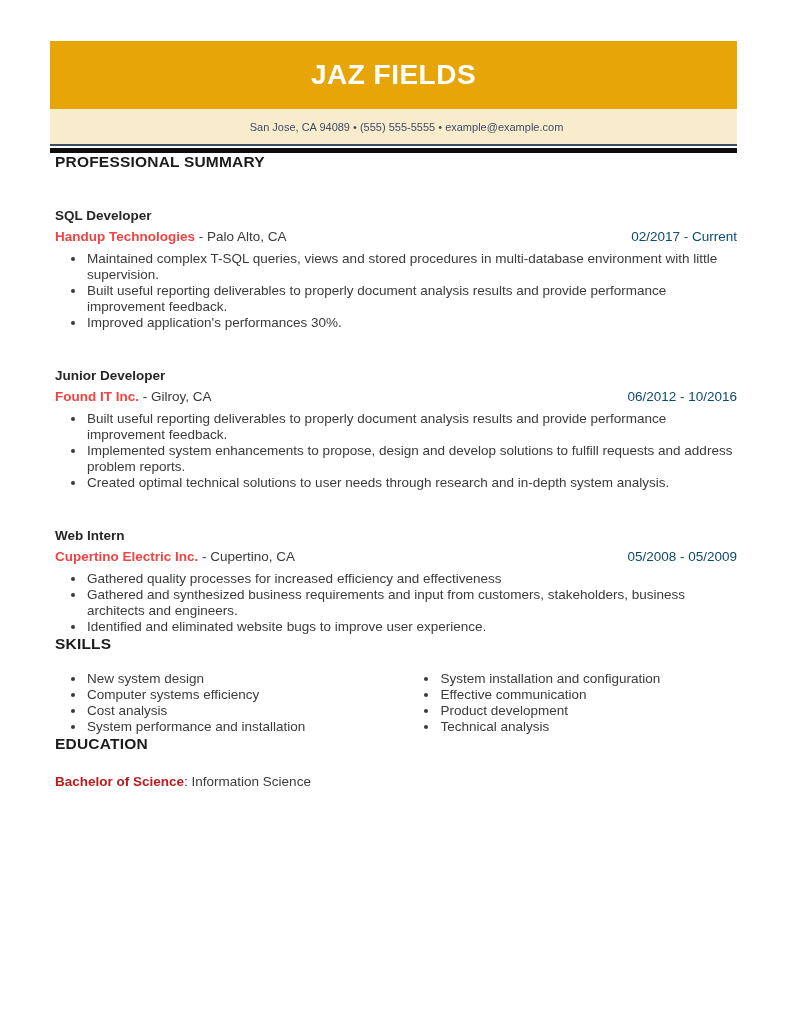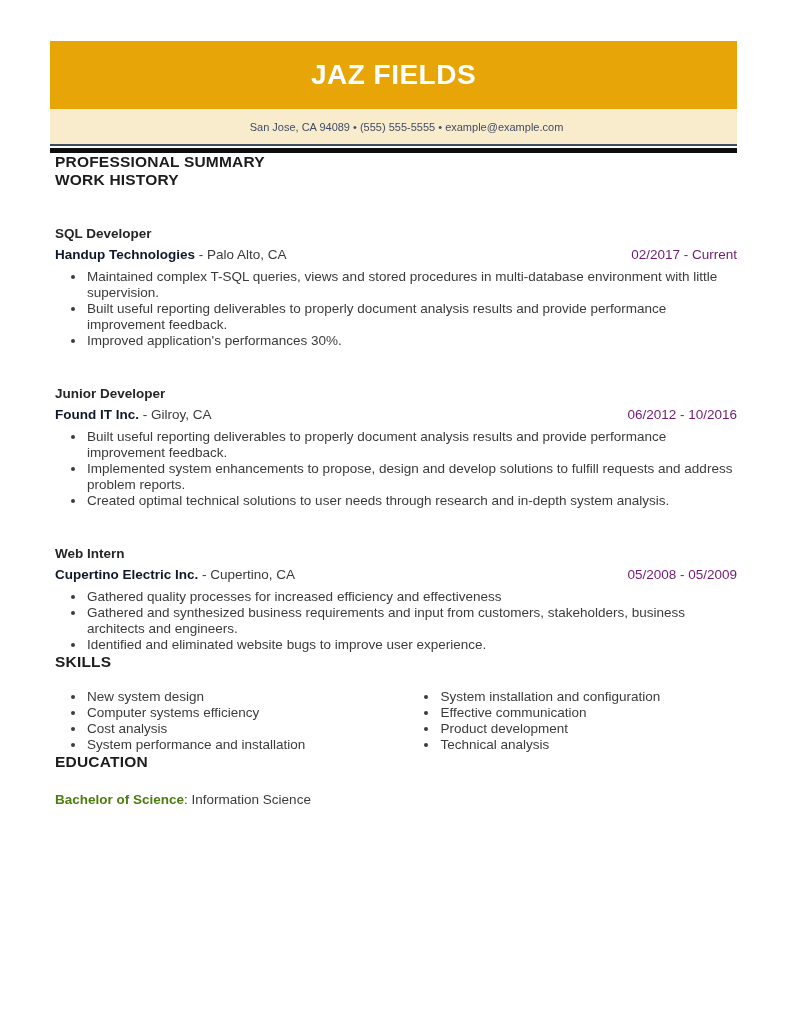--- a/index.html
+++ b/index.html
@@ -76,22 +76,22 @@
   .job-title {
     font-weight: bold;
     color: #262626;
     line-height: 21px;
   }
   .job-line2 {
     display: flex;
     justify-content: space-between;
     line-height: 21px;
   }
-  .job-company { font-weight: bold; color: #0f172a; }
-  .job-dates { color: #701a75; }
+  .job-company { font-weight: bold; color: #ef4444; }
+  .job-dates { color: #0c4a6e; }
   ul.bullets {
     margin: 4px 0 0 0;
     padding: 0 0 0 31px;
     list-style-type: disc;
   }
   ul.bullets li {
     line-height: 16px;
     padding-left: 1px;
   }
   .skills-heading { margin-top: 26px; }
@@ -99,21 +99,21 @@
     display: flex;
     margin-top: 14px;
   }
   .skills-col { width: 52%; }
   .skills-col.right { width: 48%; }
   .edu-heading { margin-top: 26px; }
   .edu-line {
     margin-top: 18px;
     line-height: 21px;
   }
-  .edu-degree { font-weight: bold; color: #4d7c0f; }
+  .edu-degree { font-weight: bold; color: #b91c1c; }
 </style>
 </head>
 <body>
 
 <div class="page">
 
   <div class="header">
     <div class="banner">
       <div class="name">JAZ FIELDS</div>
     </div>
@@ -121,21 +121,20 @@
       <div class="contact">San Jose, CA 94089 • (555) 555-5555 • example@example.com</div>
     </div>
     <div class="divider-gap"></div>
     <div class="divider-thick"></div>
   </div>
 
   <div class="main">
 
     <h2 class="section-title summary-heading">PROFESSIONAL SUMMARY</h2>
 
-    <h2 class="section-title work-heading">WORK HISTORY</h2>
 
     <div class="job">
       <div class="job-title">SQL Developer</div>
       <div class="job-line2">
         <div><span class="job-company">Handup Technologies</span><span> - </span><span>Palo Alto, CA</span></div>
         <div class="job-dates">02/2017 - Current</div>
       </div>
       <ul class="bullets">
         <li>Maintained complex T-SQL queries, views and stored procedures in multi-database environment with little supervision.</li>
         <li>Built useful reporting deliverables to properly document analysis results and provide performance improvement feedback.</li>

